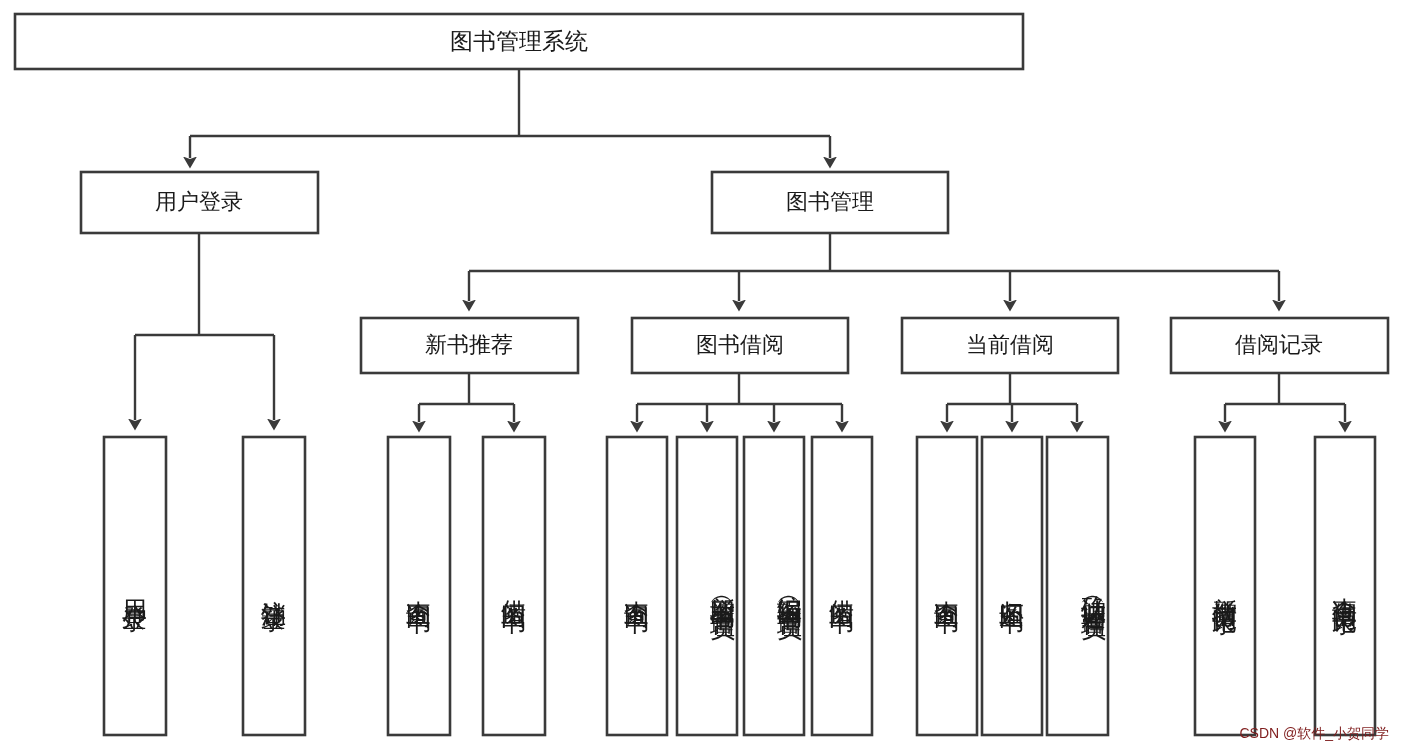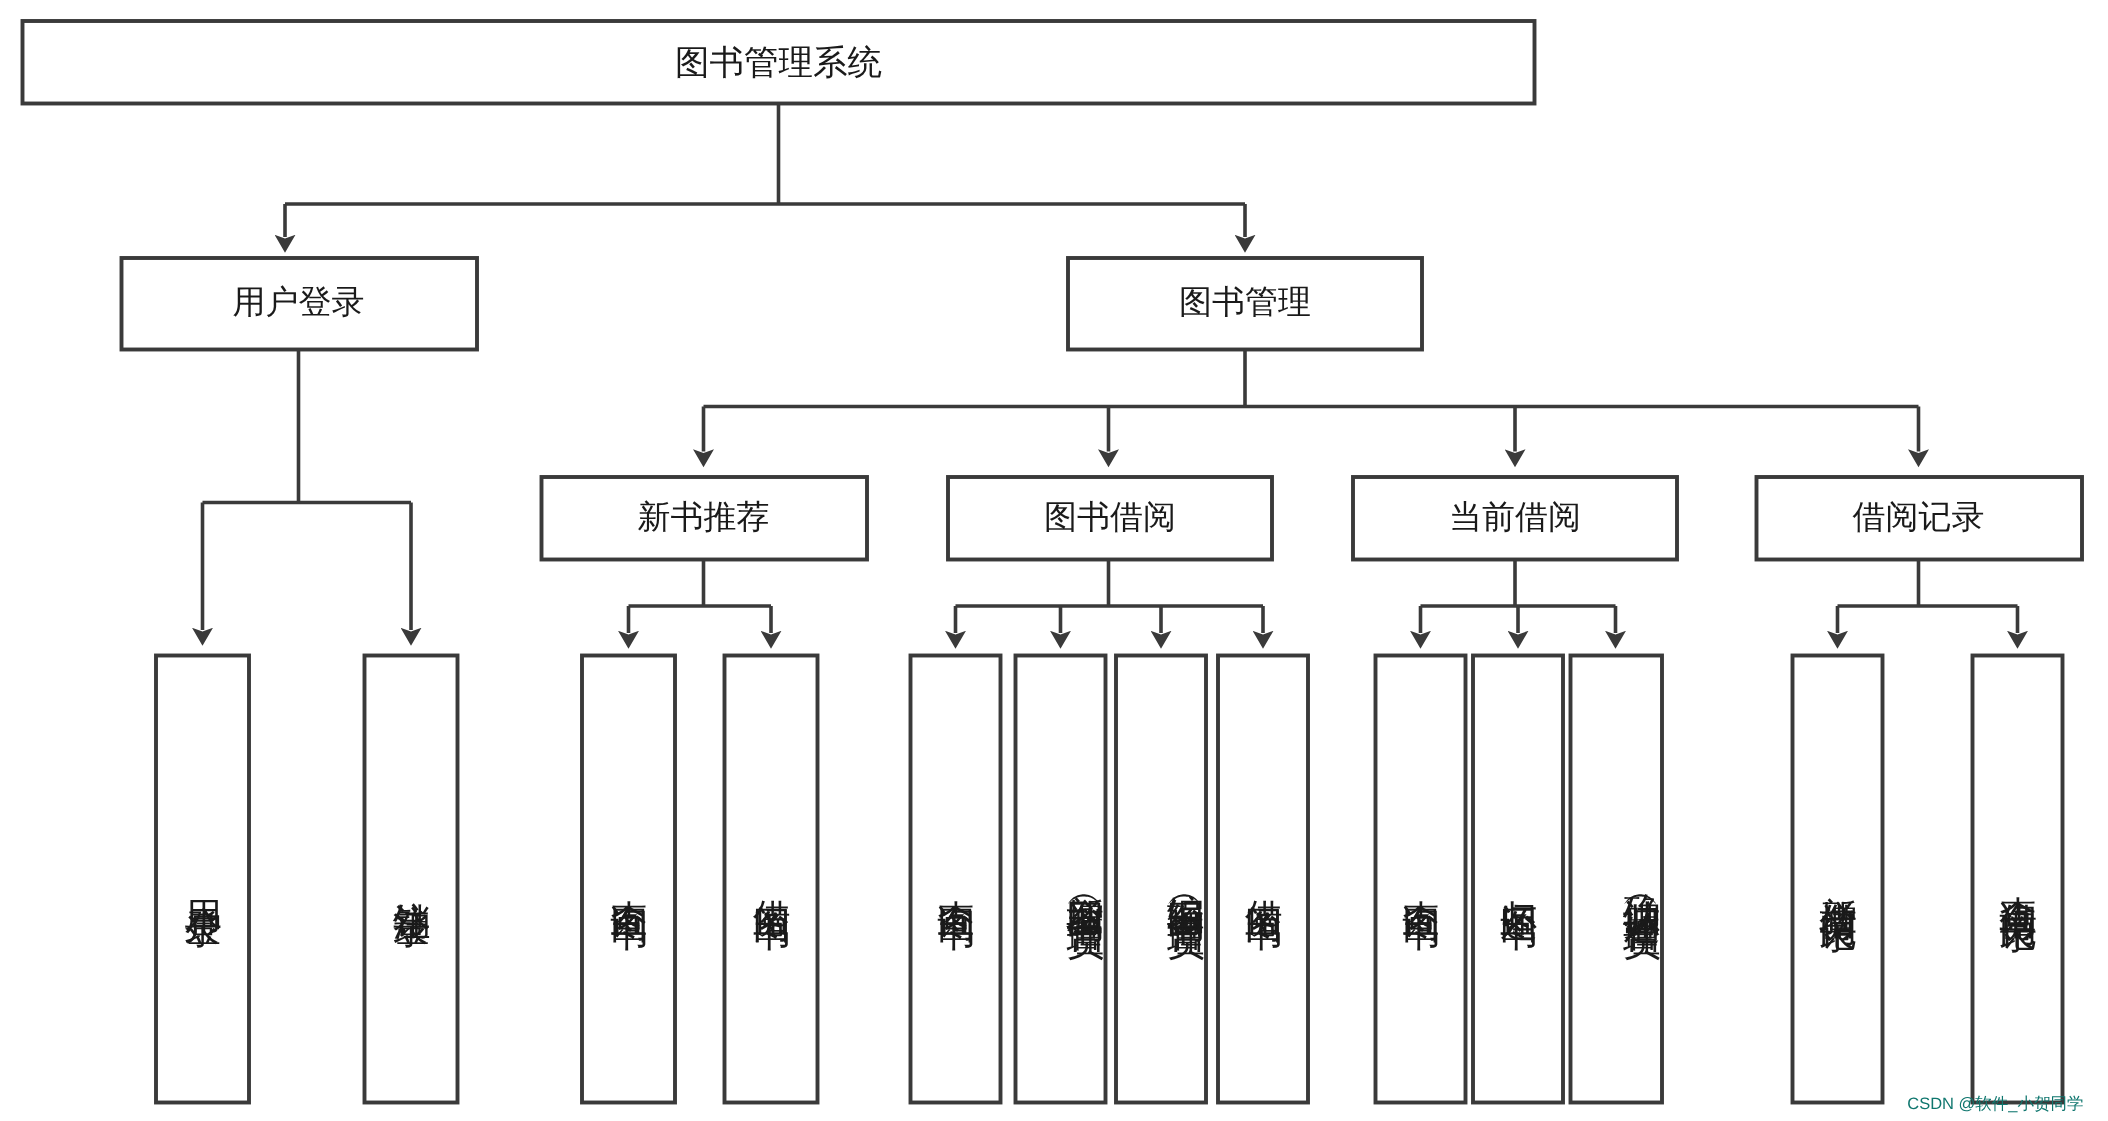--- a/index.html
+++ b/index.html
@@ -64,22 +64,22 @@
     color: #1a1a1a;
     white-space: nowrap;
     text-align: center;
     pointer-events: none;
   }
   #watermark {
     position: absolute;
     right: 10px;
     bottom: 4px;
     font-family: "Liberation Sans", "DejaVu Sans", sans-serif;
-    font-size: 11px;
-    color: #0f766e;
+    font-size: 14px;
+    color: #7f1d1d;
     white-space: nowrap;
   }
 </style>
 </head>
 <body>
 
 <div id="diagram-root">
 
   <svg id="flow" viewBox="0 0 1405 747">
     <defs>

